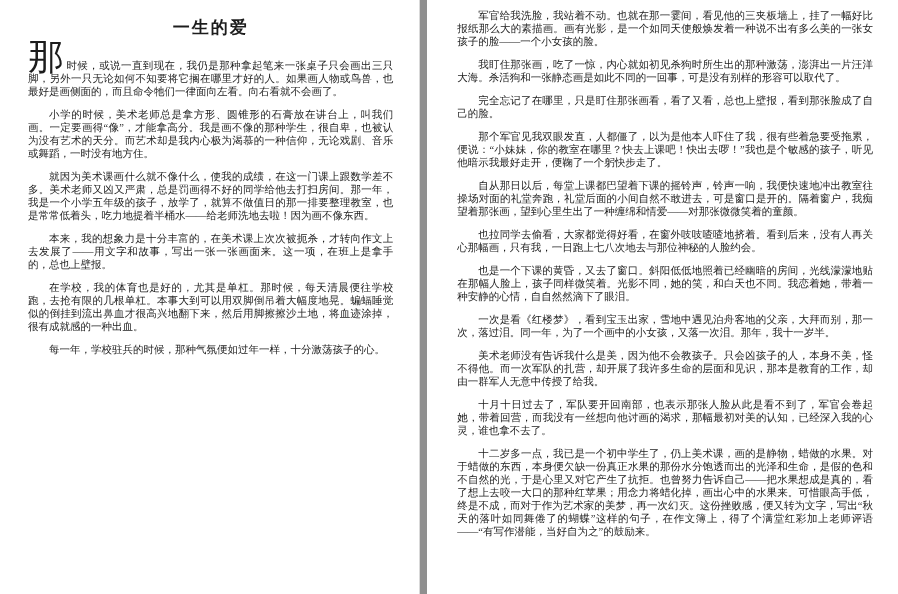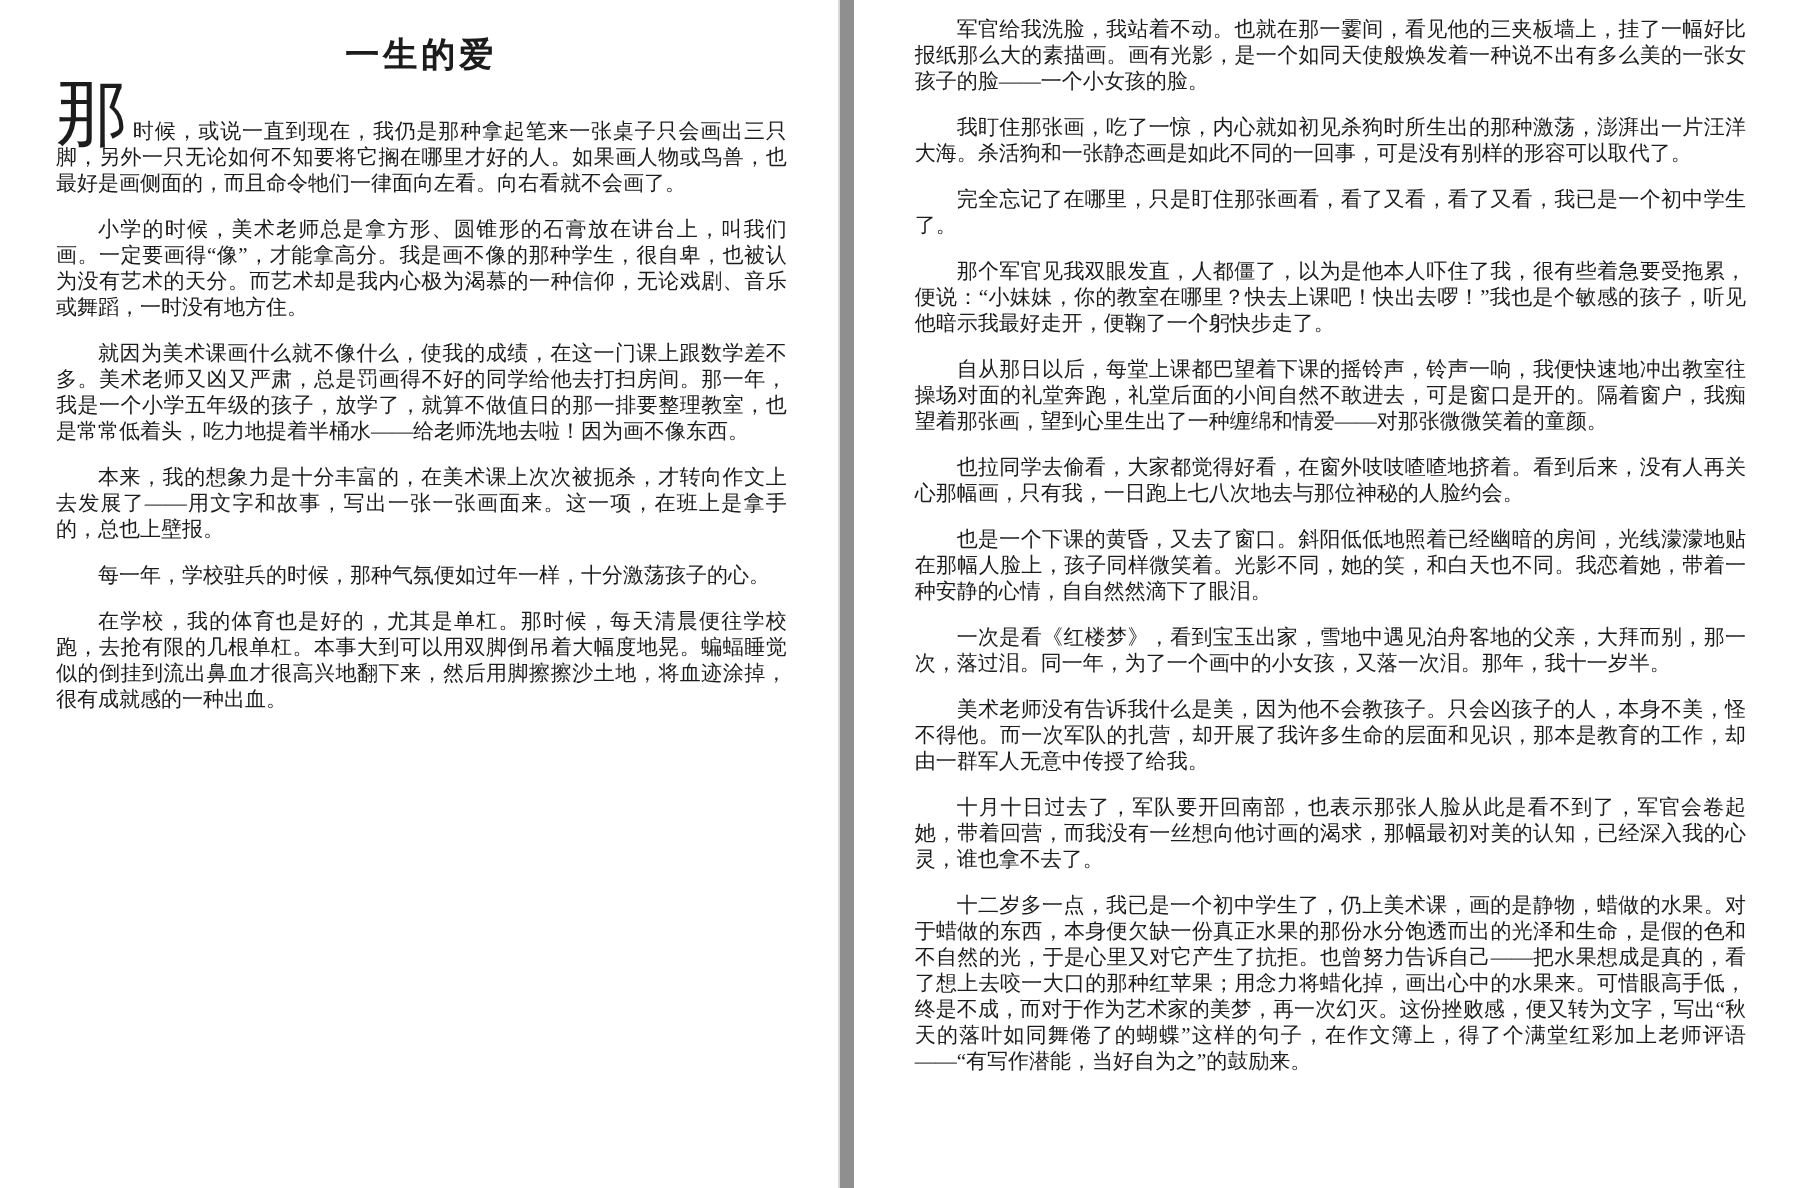--- a/index.html
+++ b/index.html
@@ -70,32 +70,32 @@
 
 <div class="spread">
 
   <div class="page page-left">
     <h1 class="title">一生的爱</h1>
     <p class="para first-para"><span class="dropcap">那</span><span>时候，或说一直到现在，我仍是那种拿起笔来一张桌子只会画出三只脚，另外一只无论如何不知要将它搁在哪里才好的人。如果画人物或鸟兽，也最好是画侧面的，而且命令牠们一律面向左看。向右看就不会画了。</span></p>
     <div class="body">
         <p class="para">小学的时候，美术老师总是拿方形、圆锥形的石膏放在讲台上，叫我们画。一定要画得“像”，才能拿高分。我是画不像的那种学生，很自卑，也被认为没有艺术的天分。而艺术却是我内心极为渴慕的一种信仰，无论戏剧、音乐或舞蹈，一时没有地方住。</p>
         <p class="para">就因为美术课画什么就不像什么，使我的成绩，在这一门课上跟数学差不多。美术老师又凶又严肃，总是罚画得不好的同学给他去打扫房间。那一年，我是一个小学五年级的孩子，放学了，就算不做值日的那一排要整理教室，也是常常低着头，吃力地提着半桶水——给老师洗地去啦！因为画不像东西。</p>
         <p class="para">本来，我的想象力是十分丰富的，在美术课上次次被扼杀，才转向作文上去发展了——用文字和故事，写出一张一张画面来。这一项，在班上是拿手的，总也上壁报。</p>
+        <p class="para">在学校，我的体育也是好的，尤其是单杠。那时候，每天清晨便往学校跑，去抢有限的几根单杠。本事大到可以用双脚倒吊着大幅度地晃。蝙蝠睡觉似的倒挂到流出鼻血才很高兴地翻下来，然后用脚擦擦沙土地，将血迹涂掉，很有成就感的一种出血。</p>
         <p class="para">每一年，学校驻兵的时候，那种气氛便如过年一样，十分激荡孩子的心。</p>
-        <p class="para">在学校，我的体育也是好的，尤其是单杠。那时候，每天清晨便往学校跑，去抢有限的几根单杠。本事大到可以用双脚倒吊着大幅度地晃。蝙蝠睡觉似的倒挂到流出鼻血才很高兴地翻下来，然后用脚擦擦沙土地，将血迹涂掉，很有成就感的一种出血。</p>
       </div>
   </div>
 
   <div class="divider"></div>
 
   <div class="page page-right">
     <div class="body">
         <p class="para">军官给我洗脸，我站着不动。也就在那一霎间，看见他的三夹板墙上，挂了一幅好比报纸那么大的素描画。画有光影，是一个如同天使般焕发着一种说不出有多么美的一张女孩子的脸——一个小女孩的脸。</p>
         <p class="para">我盯住那张画，吃了一惊，内心就如初见杀狗时所生出的那种激荡，澎湃出一片汪洋大海。杀活狗和一张静态画是如此不同的一回事，可是没有别样的形容可以取代了。</p>
-        <p class="para">完全忘记了在哪里，只是盯住那张画看，看了又看，看了又看，我已是一个初中学生了。</p>
+        <p class="para">完全忘记了在哪里，只是盯住那张画看，看了又看，总也上壁报，看到那张脸成了自己的脸。</p>
         <p class="para">那个军官见我双眼发直，人都僵了，以为是他本人吓住了我，很有些着急要受拖累，便说：“小妹妹，你的教室在哪里？快去上课吧！快出去啰！”我也是个敏感的孩子，听见他暗示我最好走开，便鞠了一个躬快步走了。</p>
         <p class="para">自从那日以后，每堂上课都巴望着下课的摇铃声，铃声一响，我便快速地冲出教室往操场对面的礼堂奔跑，礼堂后面的小间自然不敢进去，可是窗口是开的。隔着窗户，我痴望着那张画，望到心里生出了一种缠绵和情爱——对那张微微笑着的童颜。</p>
         <p class="para">也拉同学去偷看，大家都觉得好看，在窗外吱吱喳喳地挤着。看到后来，没有人再关心那幅画，只有我，一日跑上七八次地去与那位神秘的人脸约会。</p>
         <p class="para">也是一个下课的黄昏，又去了窗口。斜阳低低地照着已经幽暗的房间，光线濛濛地贴在那幅人脸上，孩子同样微笑着。光影不同，她的笑，和白天也不同。我恋着她，带着一种安静的心情，自自然然滴下了眼泪。</p>
         <p class="para">一次是看《红楼梦》，看到宝玉出家，雪地中遇见泊舟客地的父亲，大拜而别，那一次，落过泪。同一年，为了一个画中的小女孩，又落一次泪。那年，我十一岁半。</p>
         <p class="para">美术老师没有告诉我什么是美，因为他不会教孩子。只会凶孩子的人，本身不美，怪不得他。而一次军队的扎营，却开展了我许多生命的层面和见识，那本是教育的工作，却由一群军人无意中传授了给我。</p>
         <p class="para">十月十日过去了，军队要开回南部，也表示那张人脸从此是看不到了，军官会卷起她，带着回营，而我没有一丝想向他讨画的渴求，那幅最初对美的认知，已经深入我的心灵，谁也拿不去了。</p>
         <p class="para">十二岁多一点，我已是一个初中学生了，仍上美术课，画的是静物，蜡做的水果。对于蜡做的东西，本身便欠缺一份真正水果的那份水分饱透而出的光泽和生命，是假的色和不自然的光，于是心里又对它产生了抗拒。也曾努力告诉自己——把水果想成是真的，看了想上去咬一大口的那种红苹果；用念力将蜡化掉，画出心中的水果来。可惜眼高手低，终是不成，而对于作为艺术家的美梦，再一次幻灭。这份挫败感，便又转为文字，写出“秋天的落叶如同舞倦了的蝴蝶”这样的句子，在作文簿上，得了个满堂红彩加上老师评语——“有写作潜能，当好自为之”的鼓励来。</p>
       </div>
   </div>

